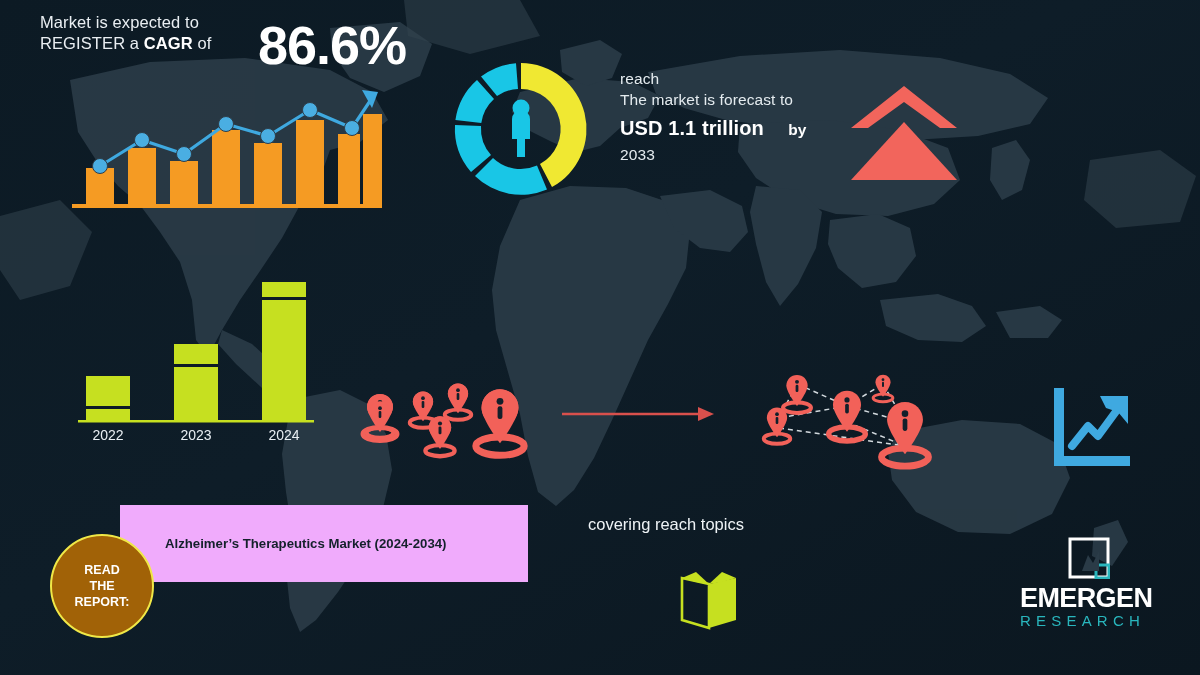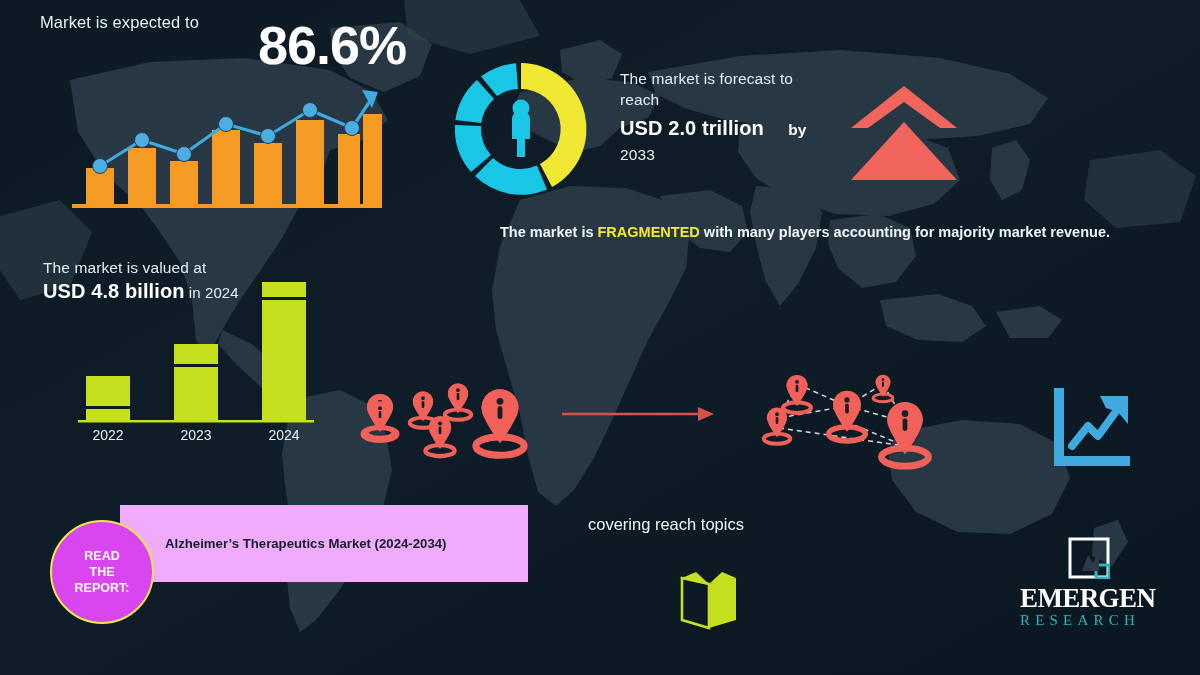--- a/index.html
+++ b/index.html
@@ -51,36 +51,36 @@
   #report-bar {
     left:120px; top:505px; width:408px; height:77px;
     background:#f0abfc;
   }
   #report-bar-label {
     position:absolute; left:45px; top:0; height:77px;
     display:flex; align-items:center;
     font-size:13.2px; font-weight:bold; color:#14212b; white-space:nowrap;
   }
   #report-circle {
-    left:50px; top:520px; width:104px; height:104px;
+    left:50px; top:534px; width:104px; height:104px;
     border-radius:50%;
-    background:#d946ef; border:2.5px solid #f0e847;
+    background:#a16207; border:2.5px solid #f0e847;
     display:flex; align-items:center; justify-content:center;
     text-align:center;
   }
   #report-circle-text {
     font-size:12.5px; font-weight:bold; color:#ffffff; line-height:16px;
   }
 
   
   #reports-block { left:588px; top:512px; width:250px; }
   #reports-block div { font-size:16.5px; color:#eef3f6; line-height:25px; white-space:nowrap; }
 
   
-  #logo-block { left:1020px; top:537px; width:155px;font-family:Liberation Serif, serif; }
+  #logo-block { left:1020px; top:537px; width:155px; }
   #logo-word {
     font-size:27px; font-weight:bold; color:#ffffff;
     letter-spacing:-.6px; line-height:30px; margin-top:4px;
   }
   #logo-sub {
     font-size:15px; color:#29b6bd; letter-spacing:5.2px; line-height:15px;
   }
 </style>
 </head>
 <body>
@@ -145,20 +145,21 @@
     </g>
     <g fill="#33444f" opacity="0.55">
       <path d="M404,0 L520,0 L540,36 L470,54 L408,36 Z"></path>
       <path d="M0,216 L60,200 L92,232 L70,286 L20,300 L0,270 Z"></path>
       <path d="M1090,160 L1160,150 L1196,176 L1180,222 L1116,228 L1084,200 Z"></path>
     </g>
   </svg>
 
   <div id="cagr-block" class="abs">
     <div id="cagr-line1" class="txt">Market is expected to</div>
+    <div id="cagr-line2" class="txt"><span>REGISTER a </span><b>CAGR</b><span> of</span></div>
     <div id="cagr-value">86.6%</div>
   </div>
 
   <svg class="abs" style="left:72px; top:86px; width:310px; height:124px;" viewBox="0 0 310 124">
 
     <g fill="#f59b23">
       <rect x="14" y="82" width="28" height="36"></rect>
       <rect x="56" y="62" width="28" height="56"></rect>
       <rect x="98" y="75" width="28" height="43"></rect>
       <rect x="140" y="44" width="28" height="74"></rect>
@@ -194,39 +195,32 @@
       <path d="M -40,-52.5 A 66,66 0 0 1 -5,-65.8 L -3,-40 A 40,40 0 0 0 -24,-33 Z" fill="#19c6e6"></path>
 
       <g fill="#19c6e6" transform="translate(0,-2)">
         <circle cx="0" cy="-19" r="8.5"></circle>
         <path d="M -9,-8 A 9,9 0 0 1 9,-8 L 9,12 L 4,12 L 4,30 L -4,30 L -4,12 L -9,12 Z"></path>
       </g>
     </g>
   </svg>
 
   <div id="forecast-block" class="abs">
+    <div id="fc3" class="txt">reach</div>
     <div id="fc1" class="txt">The market is forecast to</div>
-    <div id="fc3" class="txt">reach</div>
-    <div id="fc2" class="txt"><span>USD 2.0 trillion</span><span class="sm"> by</span></div>
+    <div id="fc2" class="txt"><span>USD 1.1 trillion</span><span class="sm"> by</span></div>
     <div id="fc3b" class="txt" style="font-size:15.5px;color:#e4ebef;line-height:21px;">2033</div>
   </div>
 
   <svg class="abs" style="left:845px; top:84px; width:118px; height:98px;" viewBox="0 0 118 98">
     <path d="M59,2 L112,44 L95,44 L59,18 L23,44 L6,44 Z" fill="#f2655c"></path>
     <path d="M59,38 L112,96 L6,96 Z" fill="#f2655c"></path>
   </svg>
 
-  <div id="frag-block" class="abs">
-    <p><span>The market is </span><span class="hl">FRAGMENTED</span><span> with many players accounting for majority market revenue.</span></p>
-  </div>
-
-  <div id="value-block" class="abs">
-    <div id="vb1" class="txt">The market is valued at</div>
-    <div id="vb2" class="txt"><span>USD 4.8 billion</span><span class="sm"> in 2024</span></div>
-  </div>
+
 
   <svg class="abs" style="left:78px; top:278px; width:236px; height:168px;" viewBox="0 0 236 168">
 
     <g>
       <rect x="8" y="98" width="44" height="44" fill="#c6e020"></rect>
       <rect x="8" y="128" width="44" height="3" fill="#0d1b26"></rect>
     </g>
 
     <g>
       <rect x="96" y="66" width="44" height="76" fill="#c6e020"></rect>

